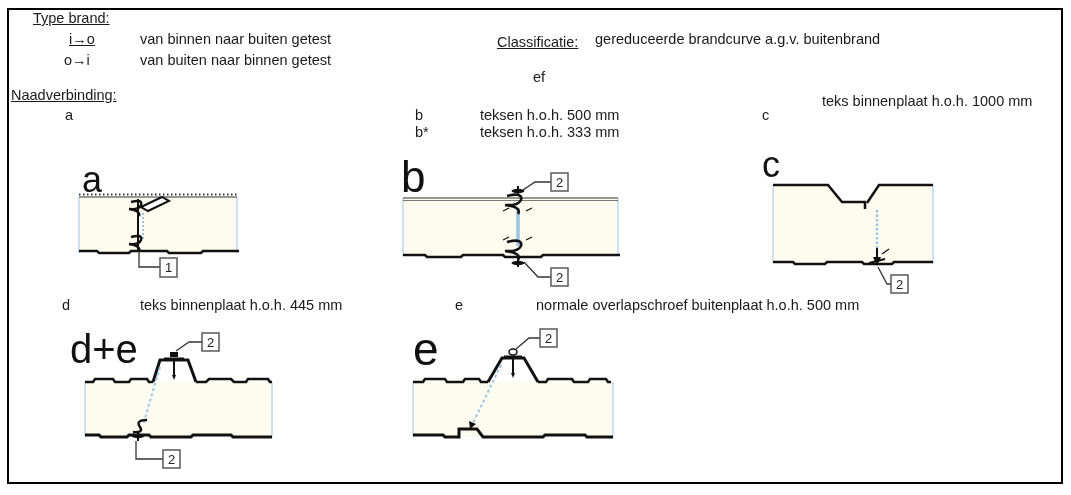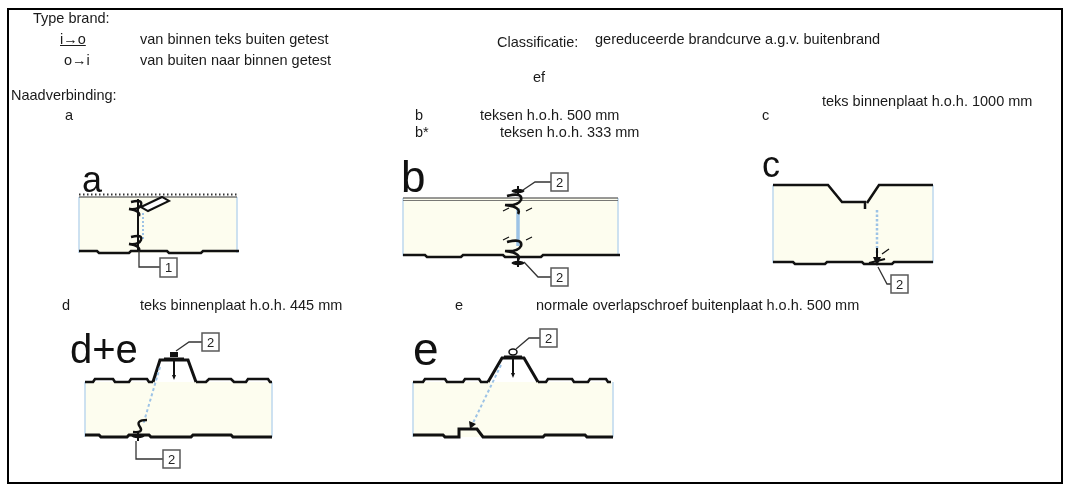--- a/index.html
+++ b/index.html
@@ -5,47 +5,47 @@
   html,body{margin:0;padding:0;background:#ffffff;}
   #canvas{
     position:relative;width:1071px;height:495px;background:#ffffff;
     font-family:"Liberation Sans",sans-serif;color:#1a1a1a;overflow:hidden;
   }
   .frame{
     position:absolute;left:7px;top:8px;width:1052px;height:472px;
     border:2px solid #000;background:#fff;
   }
   .txt{position:absolute;font-size:14.5px;line-height:17px;white-space:nowrap;color:#1a1a1a;}
-  .heading{text-align:center;}
+  .heading{text-decoration:underline;text-align:center;}
   .diag{position:absolute;}
   svg text.big{font-family:"Liberation Sans",sans-serif;fill:#111;}
   svg text.co{font-family:"Liberation Sans",sans-serif;font-size:13px;fill:#222;}
 </style>
 </head>
 <body>
 
 <div id="canvas">
   <div class="frame"></div>
 
   <div class="txt heading" style="left:33px;top:10px;">Type brand:</div>
-  <div class="txt" style="left:60px;top:31px;text-decoration:underline;">i→o</div>
-  <div class="txt" style="left:140px;top:31px;">van binnen teks buiten getest</div>
+  <div class="txt" style="left:69px;top:31px;text-decoration:underline;">i→o</div>
+  <div class="txt" style="left:140px;top:31px;">van binnen naar buiten getest</div>
   <div class="txt" style="left:64px;top:52px;">o→i</div>
   <div class="txt" style="left:140px;top:52px;">van buiten naar binnen getest</div>
 
   <div class="txt heading" style="left:497px;top:10px;margin-top:24px;">Classificatie:</div>
   <div class="txt" style="left:533px;top:31px;margin-top:38px;">ef</div>
   <div class="txt" style="left:595px;top:31px;">gereduceerde brandcurve a.g.v. buitenbrand</div>
 
   <div class="txt heading" style="left:11px;top:87px;">Naadverbinding:</div>
   <div class="txt" style="left:65px;top:107px;">a</div>
   <div class="txt" style="left:415px;top:107px;">b</div>
   <div class="txt" style="left:480px;top:107px;">teksen h.o.h. 500 mm</div>
   <div class="txt" style="left:415px;top:124px;">b*</div>
-  <div class="txt" style="left:500px;top:124px;">teksen h.o.h. 333 mm</div>
+  <div class="txt" style="left:480px;top:124px;">teksen h.o.h. 333 mm</div>
   <div class="txt" style="left:762px;top:107px;">c</div>
   <div class="txt" style="left:822px;top:93px;">teks binnenplaat h.o.h. 1000 mm</div>
   <div class="txt" style="left:62px;top:297px;">d</div>
   <div class="txt" style="left:140px;top:297px;">teks binnenplaat h.o.h. 445 mm</div>
   <div class="txt" style="left:455px;top:297px;">e</div>
   <div class="txt" style="left:536px;top:297px;">normale overlapschroef buitenplaat h.o.h. 500 mm</div>
 
   <svg class="diag" style="left:70px;top:145px;" width="190" height="142" viewBox="0 0 190 142">
     <text class="big" x="12" y="47" font-size="36">a</text>
     <g>

